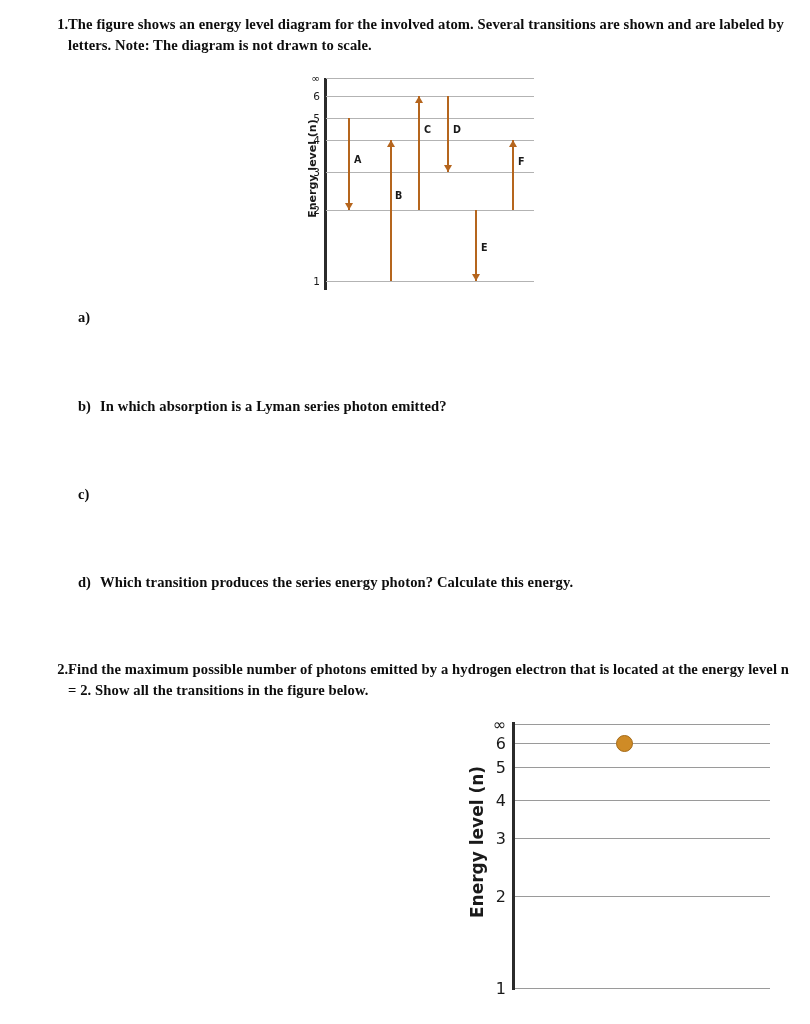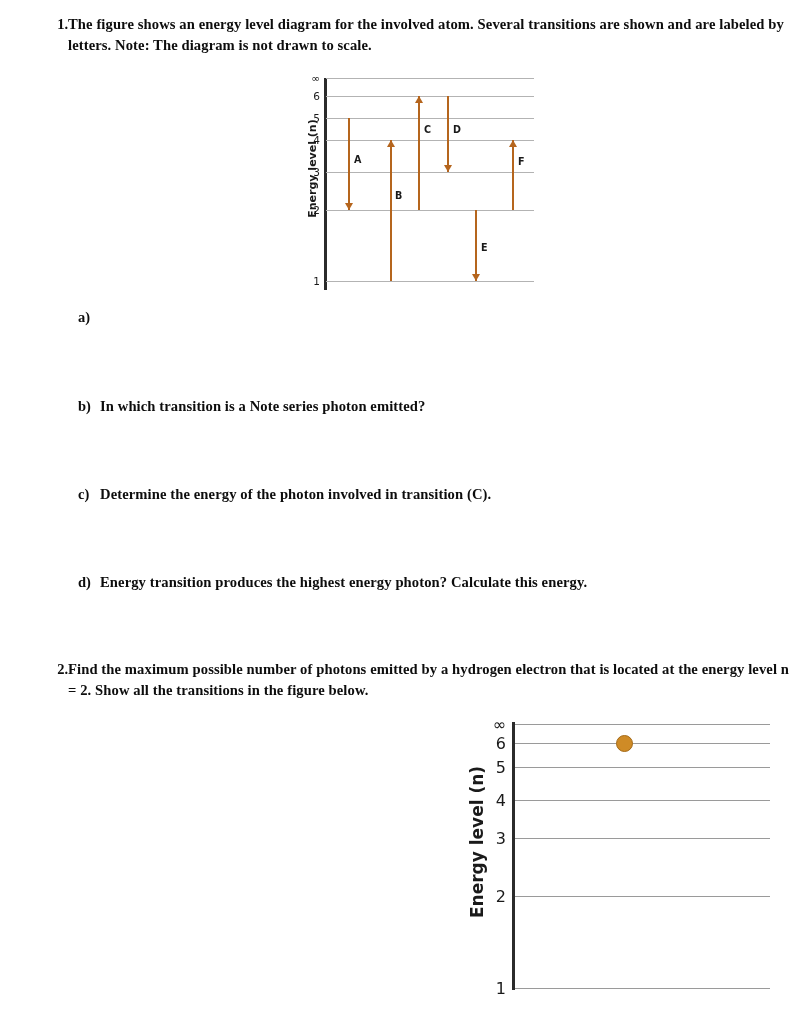--- a/index.html
+++ b/index.html
@@ -205,29 +205,28 @@
       </div>
       <div class="t-label" style="left: 222px; top: 86px;">F</div>
     </div>
 </div>
 
 <div class="subrow" id="qa">
   <div class="subnum">a)</div>
 </div>
 <div class="subrow" id="qb">
   <div class="subnum">b)</div>
-  <div class="subbody">In which transition is a Note series photon emitted?</div>
+  <div class="subbody">In which absorption is a Lyman series photon emitted?</div>
 </div>
 <div class="subrow" id="qc">
   <div class="subnum">c)</div>
-  <div class="subbody">Determine the energy of the photon involved in transition (C).</div>
 </div>
 <div class="subrow" id="qd">
   <div class="subnum">d)</div>
-  <div class="subbody">Energy transition produces the highest energy photon? Calculate this energy.</div>
+  <div class="subbody">Which transition produces the series energy photon? Calculate this energy.</div>
 </div>
 
 <div class="qrow" id="q2">
   <div class="qnum">2.</div>
   <div class="qbody">Find the maximum possible number of photons emitted by a hydrogen electron that is located at the energy level n = 2. Show all the transitions in the figure below.</div>
 </div>
 
 <div class="figure" id="figure2">
   <div class="axis-title">Energy level (n)</div>
   <div class="yaxis"></div>

